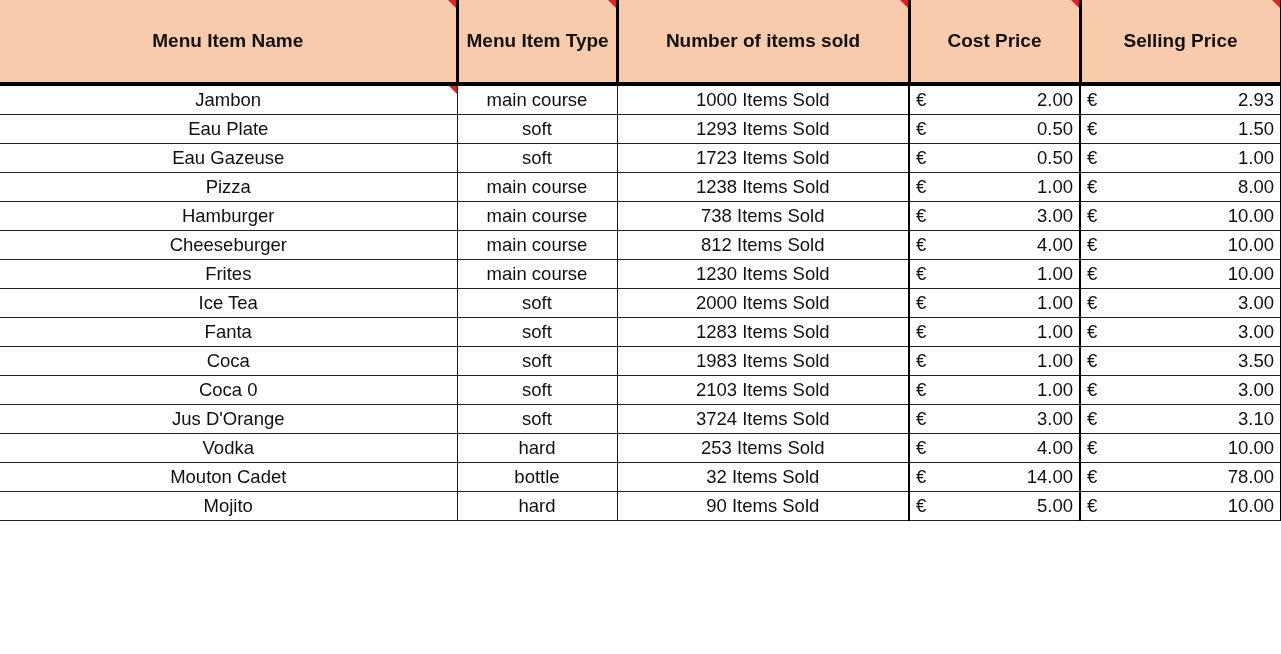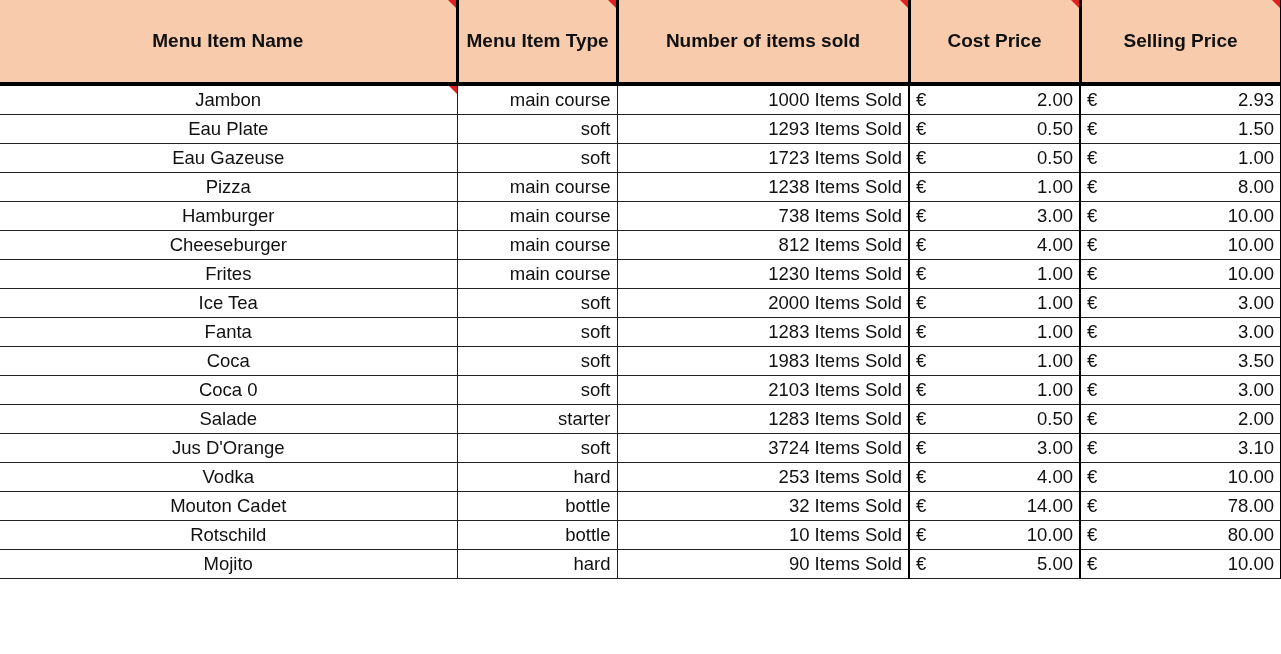--- a/index.html
+++ b/index.html
@@ -13,21 +13,21 @@
     position: relative; padding: 8px; text-align: center; white-space: nowrap;
   }
   thead th:first-child { border-left: none; }
   tbody td {
     height: 28px; font-size: 18.5px; color: #111; border-bottom: 1.5px solid #222;
     border-left: 1.5px solid #222; border-right: 1.5px solid #222; padding: 0 6px;
     white-space: nowrap; position: relative;
   }
   tbody td:first-child { border-left: none; }
   td.name { font-weight: normal; text-align: center; }
-  td.type, td.sold { text-align: right; }
+  td.type, td.sold { text-align: center; }
   td.money { border-left: 2.5px solid #000; border-right: 2.5px solid #000; }
   td.money .cur { float: left; }
   td.money .amt { float: right; }
   .note { position: absolute; top: 0; right: 0; width: 0; height: 0; border-top: 8px solid #e02020; border-left: 8px solid transparent; }
 </style>
 </head>
 <body>
 
 <div class="sheet">
   <table>
@@ -195,33 +195,20 @@
     <td class="money">
             <span class="cur">€</span>
             <span class="amt">1.00</span>
           </td>
     <td class="money">
             <span class="cur">€</span>
             <span class="amt">3.00</span>
           </td>
   </tr>
 
-  <tr>
-    <td class="name"><span>Salade</span></td>
-    <td class="type"><span>starter</span></td>
-    <td class="sold"><span>1283 Items Sold</span></td>
-    <td class="money">
-            <span class="cur">€</span>
-            <span class="amt">0.50</span>
-          </td>
-    <td class="money">
-            <span class="cur">€</span>
-            <span class="amt">2.00</span>
-          </td>
-  </tr>
 
 
 
   <tr>
     <td class="name"><span>Jus D'Orange</span></td>
     <td class="type"><span>soft</span></td>
     <td class="sold"><span>3724 Items Sold</span></td>
     <td class="money">
             <span class="cur">€</span>
             <span class="amt">3.00</span>
@@ -254,33 +241,20 @@
     <td class="money">
             <span class="cur">€</span>
             <span class="amt">14.00</span>
           </td>
     <td class="money">
             <span class="cur">€</span>
             <span class="amt">78.00</span>
           </td>
   </tr>
 
-  <tr>
-    <td class="name"><span>Rotschild</span></td>
-    <td class="type"><span>bottle</span></td>
-    <td class="sold"><span>10 Items Sold</span></td>
-    <td class="money">
-            <span class="cur">€</span>
-            <span class="amt">10.00</span>
-          </td>
-    <td class="money">
-            <span class="cur">€</span>
-            <span class="amt">80.00</span>
-          </td>
-  </tr>
 
   <tr>
     <td class="name"><span>Mojito</span></td>
     <td class="type"><span>hard</span></td>
     <td class="sold"><span>90 Items Sold</span></td>
     <td class="money">
             <span class="cur">€</span>
             <span class="amt">5.00</span>
           </td>
     <td class="money">

